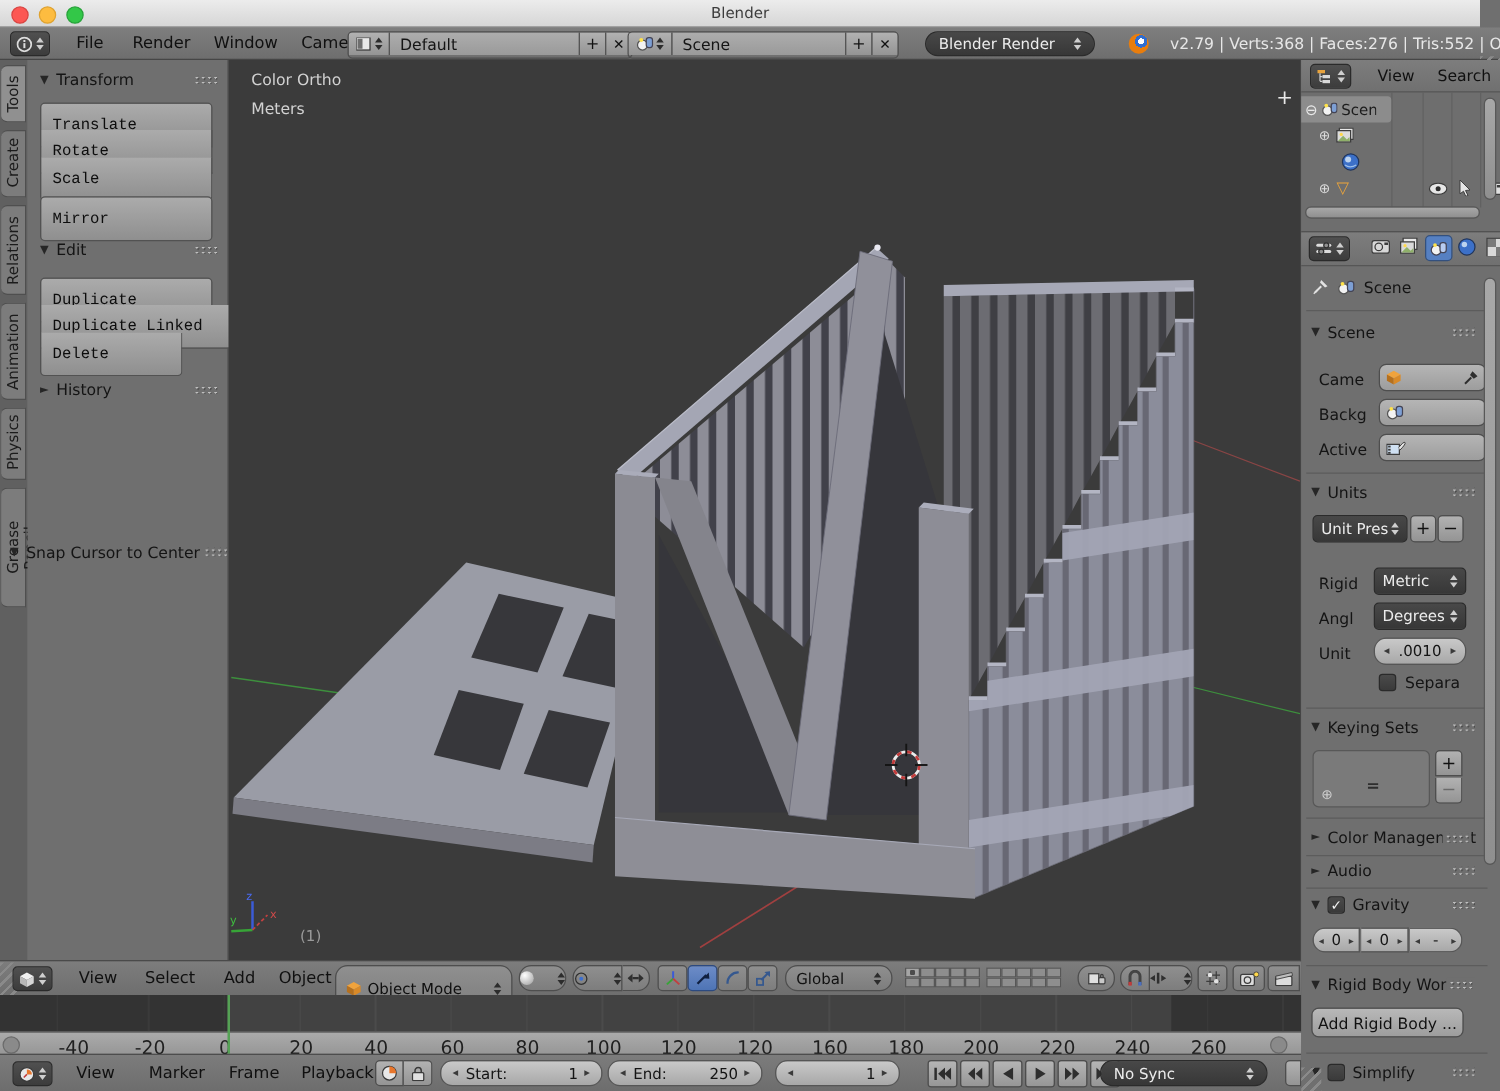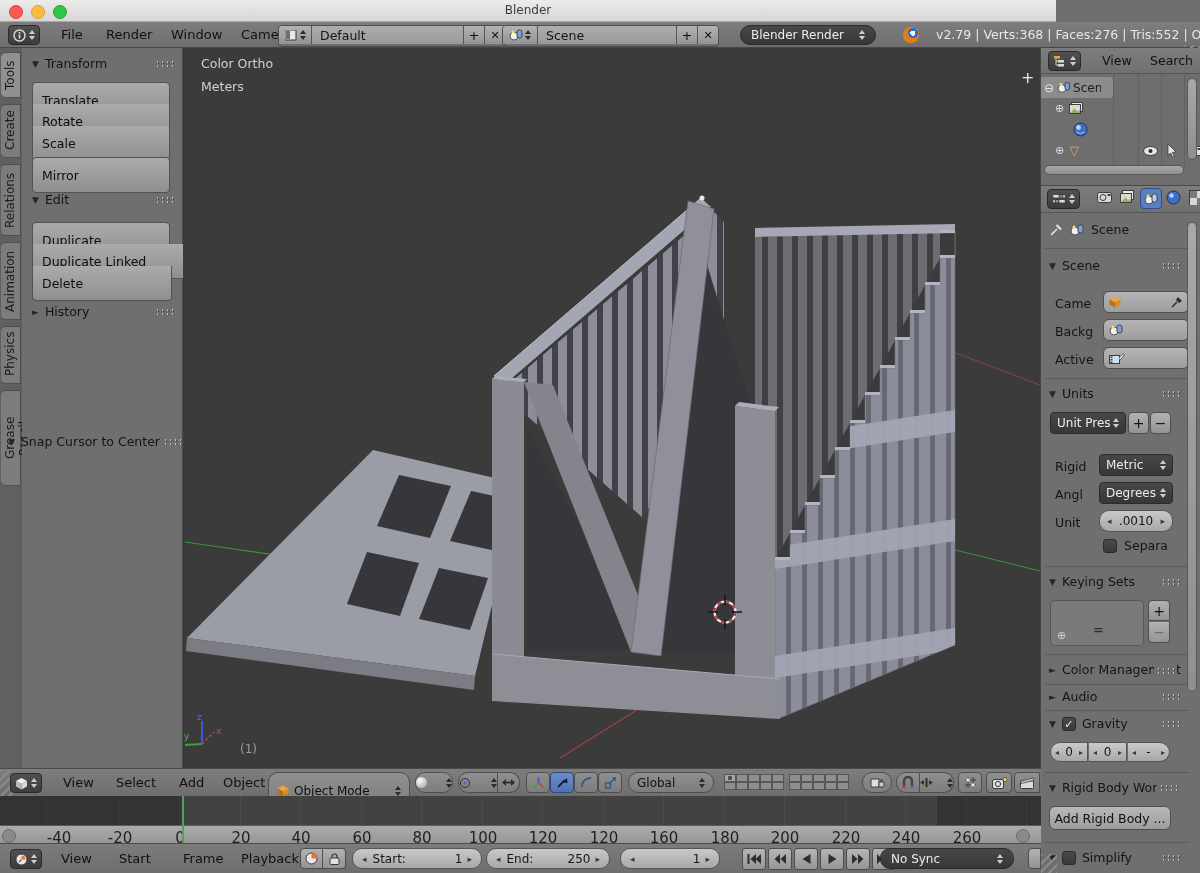--- a/index.html
+++ b/index.html
@@ -1,20 +1,20 @@
 <!DOCTYPE html>
 <html><head>
 <meta charset="utf-8">
 <style>
   html,body{margin:0;padding:0;background:#2a2a2a;}
   .app{position:relative;width:1200px;height:873px;font-family:"DejaVu Sans",sans-serif;overflow:hidden;background:#6f6f6f;-webkit-font-smoothing:antialiased;}
   .abs{position:absolute;}
   .row{display:flex;align-items:center;}
   
-  .titlebar{left:0;top:0;width:1056px;height:22px;background:linear-gradient(#ececec,#d6d6d6);border-bottom:1px solid #a9a9a9;box-sizing:border-box;}
+  .titlebar{left:0;top:0;width:1184px;height:22px;background:linear-gradient(#ececec,#d6d6d6);border-bottom:1px solid #a9a9a9;box-sizing:border-box;}
   .tl{width:12px;height:12px;border-radius:50%;margin-right:8px;}
   .title{width:100%;text-align:center;font-size:12px;color:#3c3c3c;line-height:21px;}
   .topbar{left:0;top:22px;width:1200px;height:26px;background:linear-gradient(#7e7e7e,#6e6e6e);border-bottom:1px solid #464646;box-sizing:border-box;}
   .menu{font-size:13px;color:#101010;padding:0 11px;line-height:25px;white-space:nowrap;}
   .menu.lt{color:#e7e7e7;}
   
   .btn{background:linear-gradient(#b2b2b2,#949494);border:1px solid #4e4e4e;border-radius:4px;color:#111;font-size:12px;display:flex;align-items:center;justify-content:center;box-sizing:border-box;}
   .ddk{background:linear-gradient(#484848,#373737);border:1px solid #2b2b2b;border-radius:4px;color:#ececec;font-size:12px;display:flex;align-items:center;padding:0 6px;box-sizing:border-box;}
   .pill{background:linear-gradient(#c9c9c9,#a8a8a8);border:1px solid #565656;border-radius:10px;color:#151515;font-size:12px;display:flex;align-items:center;box-sizing:border-box;}
   .group{display:flex;border:1px solid #4e4e4e;border-radius:4px;overflow:hidden;}
@@ -22,21 +22,21 @@
   .group>*:first-child{border-left:none;}
   .updn{display:inline-flex;flex-direction:column;line-height:0;margin-left:auto;}
   .updn i{width:0;height:0;border-left:3px solid transparent;border-right:3px solid transparent;display:block;}
   .updn .u{border-bottom:4px solid #cfcfcf;margin-bottom:2px;}
   .updn .d{border-top:4px solid #cfcfcf;}
   .updn.dk .u{border-bottom-color:#2c2c2c;} .updn.dk .d{border-top-color:#2c2c2c;}
   .grip{width:19px;height:7px;background-image:radial-gradient(#bfbfbf 1px,rgba(0,0,0,0) 1px),radial-gradient(#4c4c4c 1px,rgba(0,0,0,0) 1px);background-size:5px 4px;background-position:0 0,1px 1px;}
   .phdr{font-size:12.5px;color:#141414;display:flex;align-items:center;gap:6px;}
   .phdr .car{font-size:9px;color:#262626;}
   .chk{width:14px;height:14px;border-radius:3px;background:linear-gradient(#4a4a4a,#3a3a3a);border:1px solid #2a2a2a;color:#f2f2f2;font-size:11px;line-height:13px;text-align:center;box-sizing:border-box;}
-  .shelf-btn{height:22px;background:linear-gradient(#ababab,#8f8f8f);border:1px solid #525252;border-radius:4px;font-size:12.5px;color:#0d0d0d;display:flex;align-items:center;padding:17px 9px;box-sizing:border-box;}
+  .shelf-btn{height:22px;background:linear-gradient(#ababab,#8f8f8f);border:1px solid #525252;border-radius:4px;font-size:12.5px;color:#0d0d0d;display:flex;align-items:center;padding:17px 9px;box-sizing:border-box;font-family:Liberation Mono, monospace;}
   .vtab{writing-mode:vertical-rl;transform:rotate(180deg);background:#7c7c7c;color:#1b1b1b;font-size:12px;border:1px solid #4f4f4f;border-right:none;border-radius:0 5px 5px 0;padding:7px 2px;box-sizing:border-box;width:20px;text-align:center;}
   .vtab.on{background:#909090;}
   .corner{background:repeating-linear-gradient(135deg,#8a8a8a 0 2px,rgba(0,0,0,0) 2px 6px);}
   .sb{background:linear-gradient(#a8a8a8,#8f8f8f);border:1px solid #585858;border-radius:6px;box-sizing:border-box;}
   .ebtn{background:linear-gradient(#505050,#3c3c3c);border:1px solid #2a2a2a;border-radius:4px;display:flex;align-items:center;gap:3px;padding:0 4px;box-sizing:border-box;}
   .pbtn{width:22px;height:20px;background:linear-gradient(#b5b5b5,#969696);border:1px solid #4d4d4d;border-radius:3px;display:flex;align-items:center;justify-content:center;margin-left:2px;}
   .cell{width:12px;height:8px;background:#8e8e8e;border:1px solid #575757;box-sizing:border-box;}
   .num{position:absolute;width:34px;text-align:center;font-size:15px;color:#1f1f1f;top:3px;}
   svg{display:block;}
   text{font-family:"DejaVu Sans",sans-serif;}
@@ -143,21 +143,21 @@
     <div class="shelf-btn abs" style="left:10px;top:78px;width:138px;border-radius:0 0 4px 4px;border-top:none;">Scale</div>
     <div class="shelf-btn abs" style="left:10px;top:109px;width:138px;">Mirror</div>
 
     <div class="phdr abs" style="left:10px;top:144px;">
         <span class="car">▼</span>
         <span>Edit</span>
       </div>
     <div class="grip abs" style="left:133px;top:148px;"></div>
     <div class="shelf-btn abs" style="left:10px;top:174px;width:138px;border-radius:4px 4px 0 0;">Duplicate</div>
     <div class="shelf-btn abs" style="left:10px;top:196px;width:152px;border-radius:0;border-top:none;">Duplicate Linked</div>
-    <div class="shelf-btn abs" style="left:10px;top:218px;width:140px;border-radius:0 0 4px 4px;border-top:none;">Delete</div>
+    <div class="shelf-btn abs" style="left:10px;top:218px;width:114px;border-radius:0 0 4px 4px;border-top:none;">Delete</div>
 
     <div class="phdr abs" style="left:10px;top:256px;">
         <span class="car">►</span>
         <span>History</span>
       </div>
     <div class="grip abs" style="left:133px;top:260px;"></div>
   </div>
 
   <div class="abs phdr" style="left:8px;top:434px;z-index:3;">
     <span class="car">▼</span>
@@ -464,21 +464,21 @@
               <path d="M6.5,6.5 L6.5,2.5 A4,4 0 0 1 10.5,6.5 Z" fill="#e8762c"></path>
               <line x1="6.5" y1="6.5" x2="4" y2="9" stroke="#c23b3b" stroke-width="1.2"></line>
             </svg>
           </span>
         <span class="updn">
             <i class="u"></i>
             <i class="d"></i>
           </span>
       </div>
       <span class="menu" style="position:absolute;left:50px;line-height:29px;">View</span>
-      <span class="menu" style="position:absolute;left:108px;line-height:29px;">Start</span>
+      <span class="menu" style="position:absolute;left:108px;line-height:29px;">Marker</span>
       <span class="menu" style="position:absolute;left:172px;line-height:29px;">Frame</span>
       <span class="menu" style="position:absolute;left:230px;line-height:29px;">Playback</span>
       <div class="btn" style="position:absolute;left:300px;top:4px;width:23px;height:21px;border-radius:4px 0 0 4px;">
         <svg width="13" height="13">
             <circle cx="6.5" cy="6.5" r="5.5" fill="#e8e8e8" stroke="#3a3a3a"></circle>
             <path d="M6.5,6.5 L6.5,1 A5.5,5.5 0 0 1 12,6.5 Z" fill="#e8762c"></path>
           </svg>
       </div>
       <div class="btn" style="position:absolute;left:323px;top:4px;width:23px;height:21px;border-radius:0 4px 4px 0;border-left:none;">
         <svg width="11" height="12">

